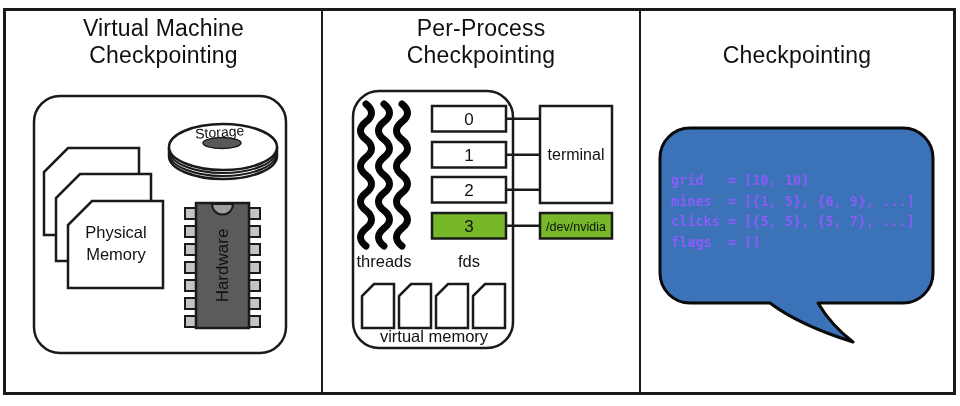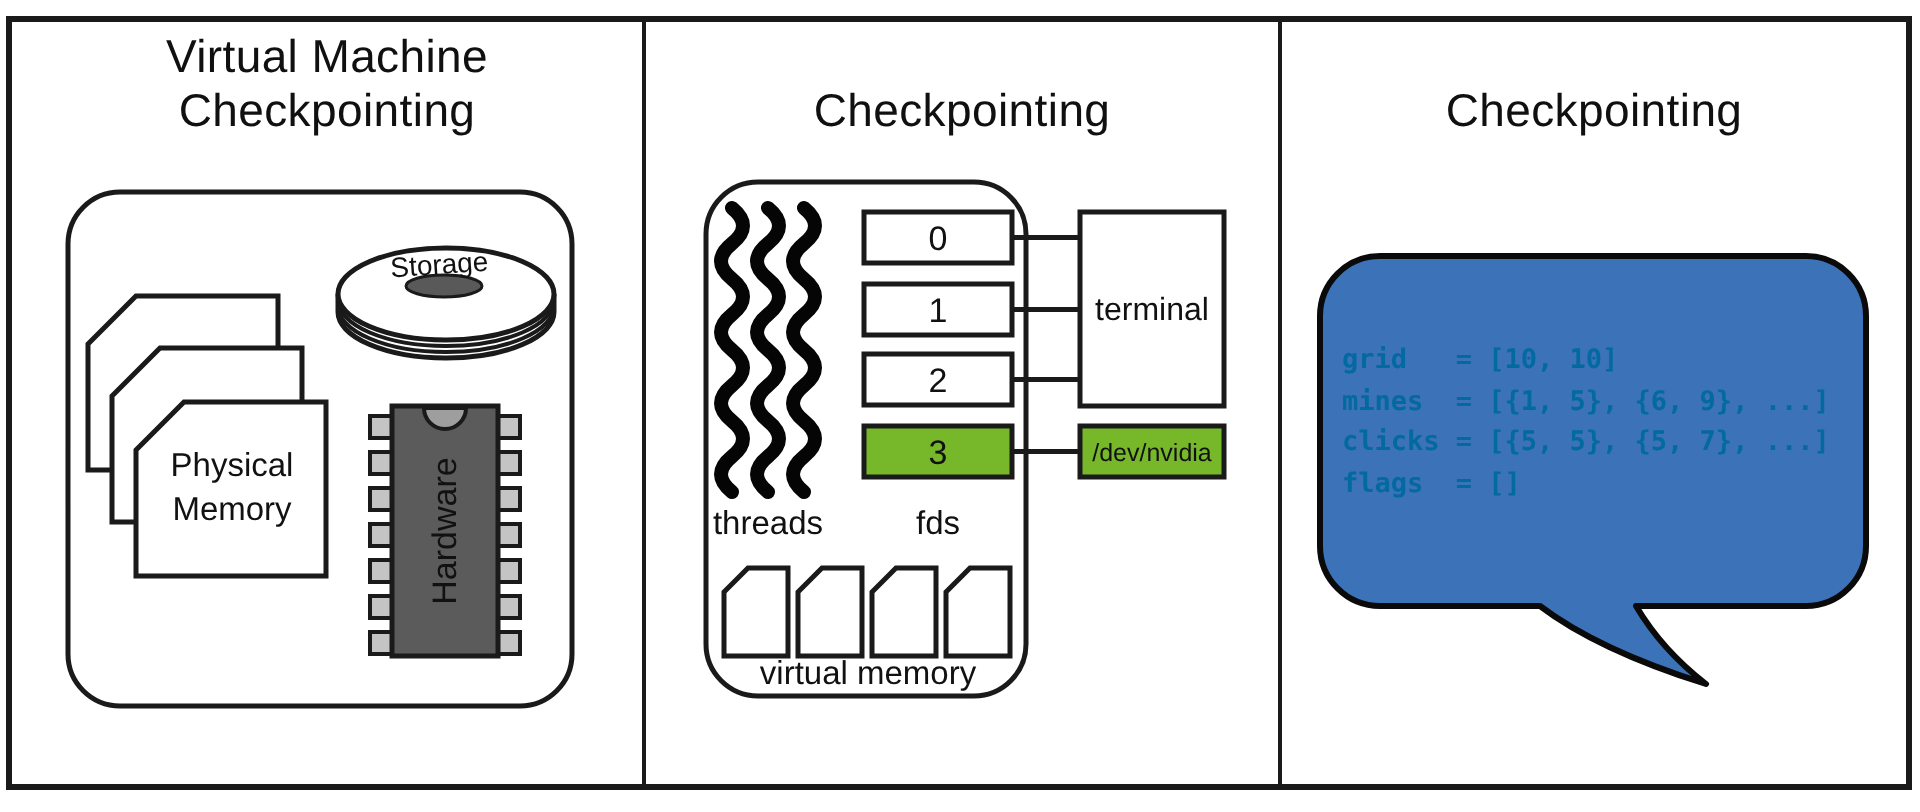--- a/index.html
+++ b/index.html
@@ -19,21 +19,21 @@
   .title {
     position:relative; z-index:2; text-align:center; padding-top:4px;
     font-size:23px; line-height:27px; font-weight:500; color:#101010;
     letter-spacing:0.2px;
   }
   .panel svg { position:absolute; left:0; top:0; z-index:1; }
   .lbl  { font-family:"Liberation Sans","DejaVu Sans",sans-serif; fill:#111; }
   .code {
     position:absolute; left:30px; top:159px; z-index:3; margin:0;
     font-family:"DejaVu Sans Mono","Liberation Mono",monospace;
-    font-weight:bold; font-size:13.5px; line-height:20.7px; color:#0369a1;
+    font-weight:bold; font-size:13.5px; line-height:20.7px; color:#8b5cf6;
   }
 </style>
 </head>
 <body>
 
 <div class="stage">
   <div class="frame">
 
     <div class="panel p1">
       <div class="title">
@@ -80,21 +80,21 @@
           </g>
           <rect x="190" y="192" width="53" height="125" fill="#5b5b5b" stroke="#1a1a1a" stroke-width="2.5"></rect>
           <path d="M 206 193 A 10.5 10.5 0 0 0 227 193 Z" fill="#9e9e9e" stroke="#1a1a1a" stroke-width="2"></path>
           <text x="216.5" y="260" font-size="17" text-anchor="middle" fill="#ffffff" class="lbl" transform="rotate(-90 216.5 254.5)">Hardware</text>
         </g>
       </svg>
     </div>
 
     <div class="panel p2">
       <div class="title">
-        <br>
+        <span>Per-Process</span><br>
         <span>Checkpointing</span>
       </div>
       <svg width="316" height="381" viewBox="0 0 316 381">
 
         <rect x="30" y="80" width="160" height="257" rx="26" fill="#fff" stroke="#1a1a1a" stroke-width="2.5"></rect>
 
         <g stroke="#1a1a1a" stroke-width="2.5">
           <line x1="183" y1="107.8" x2="217" y2="107.8"></line>
           <line x1="183" y1="143.8" x2="217" y2="143.8"></line>
           <line x1="183" y1="178.8" x2="217" y2="178.8"></line>

